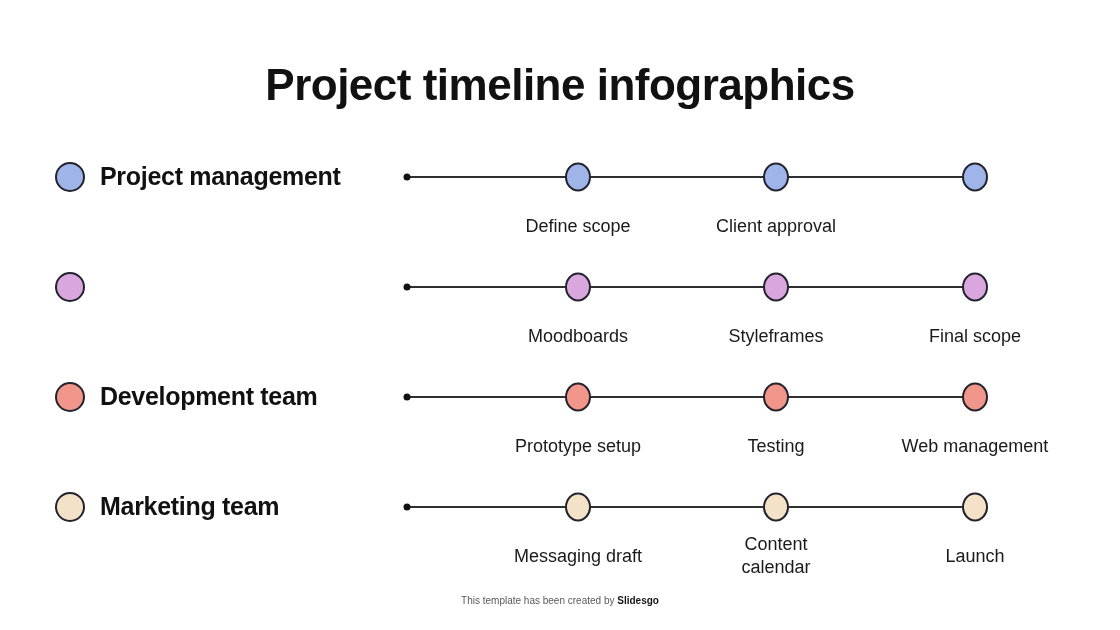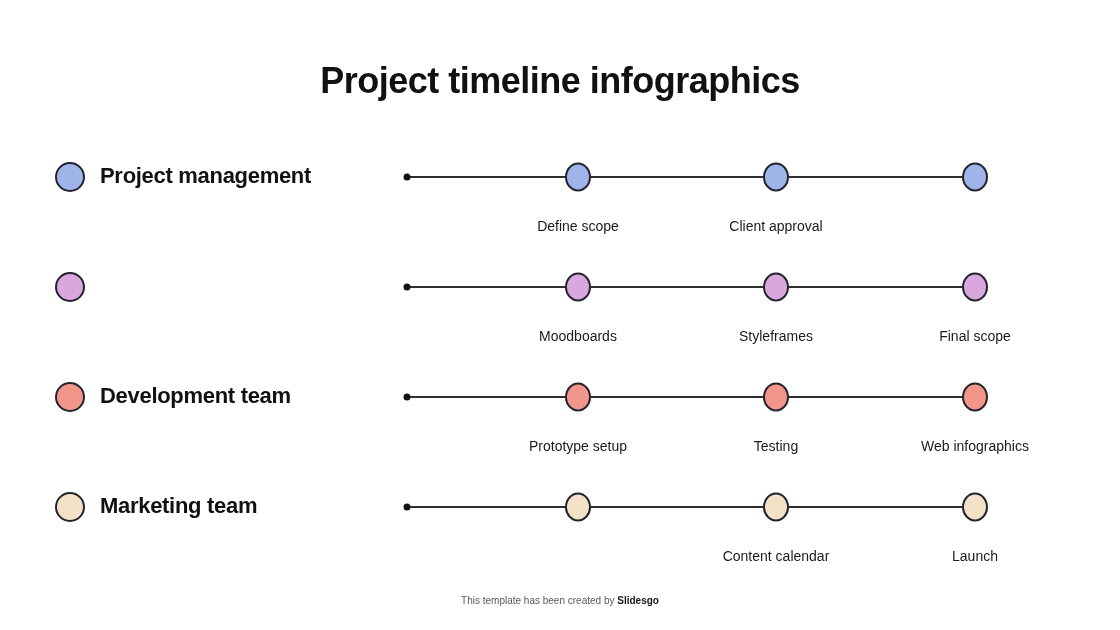--- a/index.html
+++ b/index.html
@@ -11,21 +11,21 @@
     overflow: hidden;
     font-family: "Liberation Sans", "DejaVu Sans", sans-serif;
     color: #0d0d0d;
   }
   .title {
     position: absolute;
     top: 60px;
     left: 0;
     width: 100%;
     text-align: center;
-    font-size: 36px;
+    font-size: 44px;
     font-weight: 700;
     letter-spacing: -0.5px;
     color: #111111;
   }
   .row {
     position: absolute;
     left: 0;
     width: 100%;
     height: 30px;
   }
@@ -41,21 +41,21 @@
     height: 30px;
     box-sizing: border-box;
     border: 2px solid #23232e;
     border-radius: 50%;
   }
   .team-label {
     position: absolute;
     left: 100px;
     top: 15px;
     transform: translateY(-52%);
-    font-size: 22px;
+    font-size: 25px;
     font-weight: 700;
     letter-spacing: -0.3px;
     white-space: nowrap;
     color: #111111;
   }
   .track {
     position: absolute;
     left: 407px;
     top: 14px;
     width: 568px;
@@ -84,21 +84,21 @@
   }
   .node.n0 { left: 578px; }
   .node.n1 { left: 776px; }
   .node.n2 { left: 975px; }
   .m-label {
     position: absolute;
     top: 64px;
     width: 190px;
     transform: translate(-50%, -50%);
     text-align: center;
-    font-size: 14px;
+    font-size: 18px;
     line-height: 23px;
     color: #1a1a1a;
   }
   .m-label.c0 { left: 578px; }
   .m-label.c1 { left: 776px; }
   .m-label.c2 { left: 975px; }
   .m-label.narrow { width: 120px; }
   .footer {
     position: absolute;
     top: 595px;
@@ -147,30 +147,31 @@
   <div class="row r2">
     <div class="legend-dot" style="background-color: rgb(242, 149, 138);"></div>
     <div class="team-label">Development team</div>
     <div class="track"></div>
     <div class="start-dot"></div>
     <div class="node n0" style="background-color: rgb(242, 149, 138);"></div>
     <div class="node n1" style="background-color: rgb(242, 149, 138);"></div>
     <div class="node n2" style="background-color: rgb(242, 149, 138);"></div>
     <div class="m-label c0">Prototype setup</div>
     <div class="m-label c1">Testing</div>
-    <div class="m-label c2">Web infographics</div>
+    <div class="m-label c2">Web management</div>
   </div>
 
   <div class="row r3">
     <div class="legend-dot" style="background-color: rgb(244, 226, 200);"></div>
     <div class="team-label">Marketing team</div>
     <div class="track"></div>
     <div class="start-dot"></div>
     <div class="node n0" style="background-color: rgb(244, 226, 200);"></div>
     <div class="node n1" style="background-color: rgb(244, 226, 200);"></div>
     <div class="node n2" style="background-color: rgb(244, 226, 200);"></div>
+    <div class="m-label c0">Messaging draft</div>
     <div class="m-label c2">Launch</div>
     <div class="m-label c1 narrow">Content calendar</div>
   </div>
 
   <div class="footer"><span>This template has been created by </span><span class="brand">Slidesgo</span></div>
 
 </div>
 
 </body></html>

